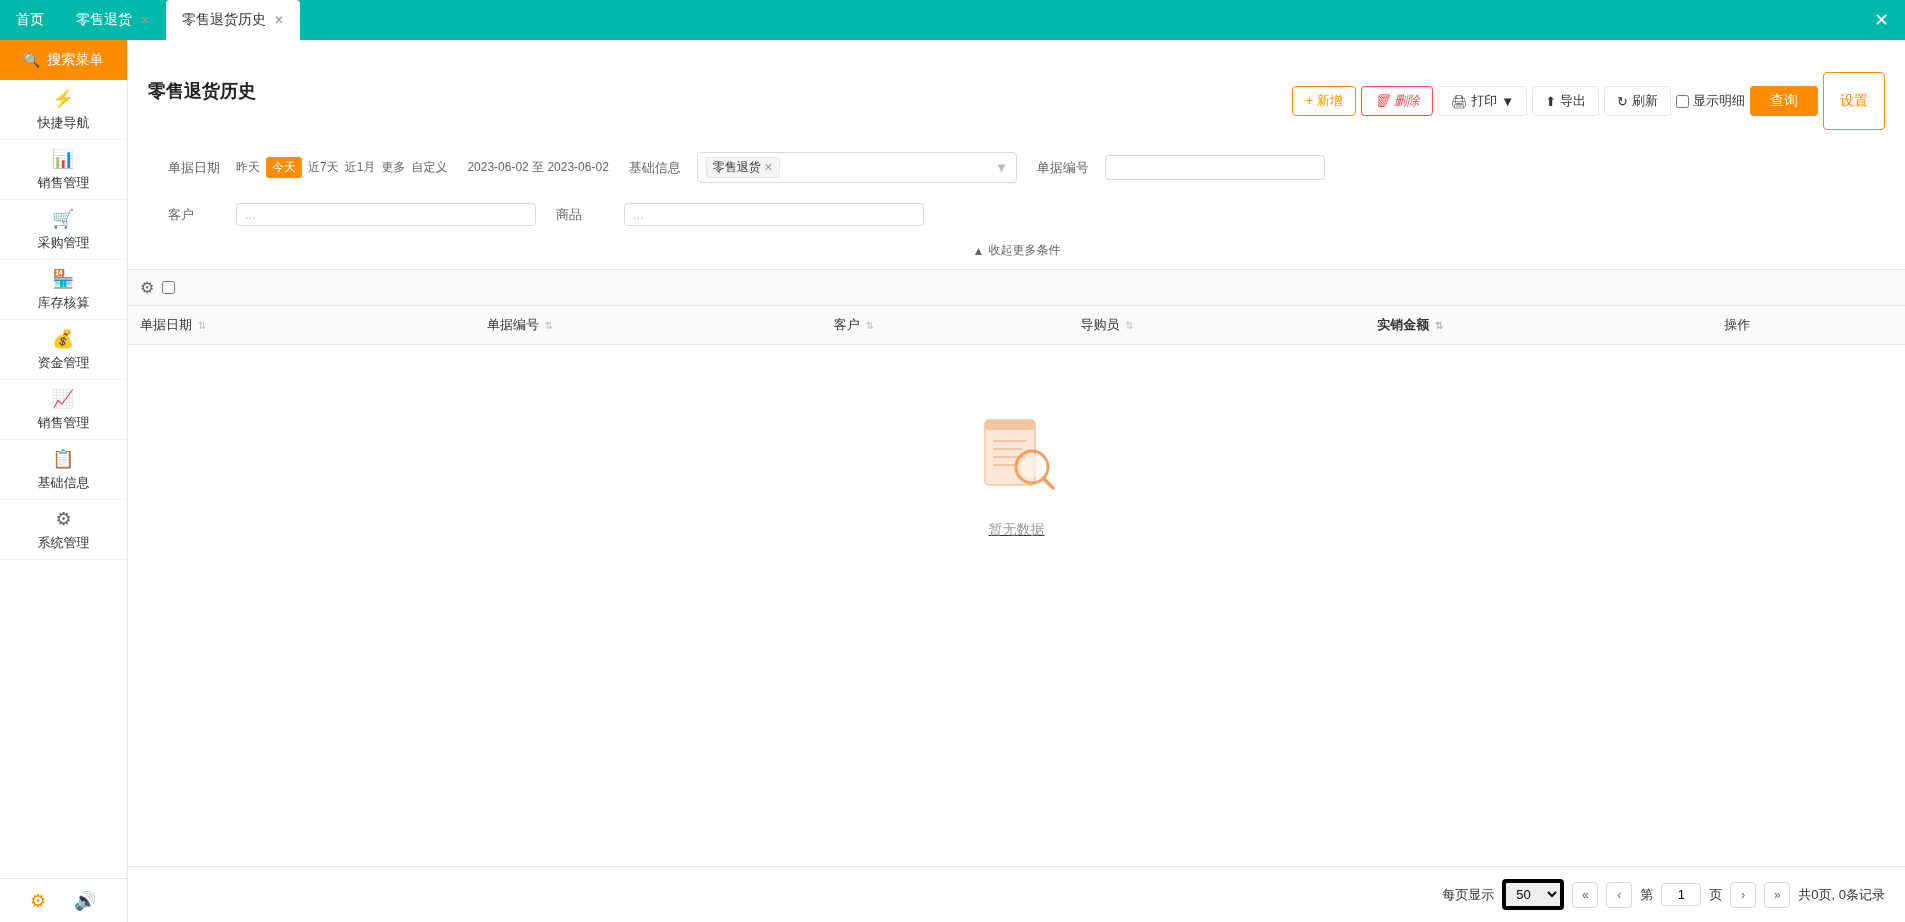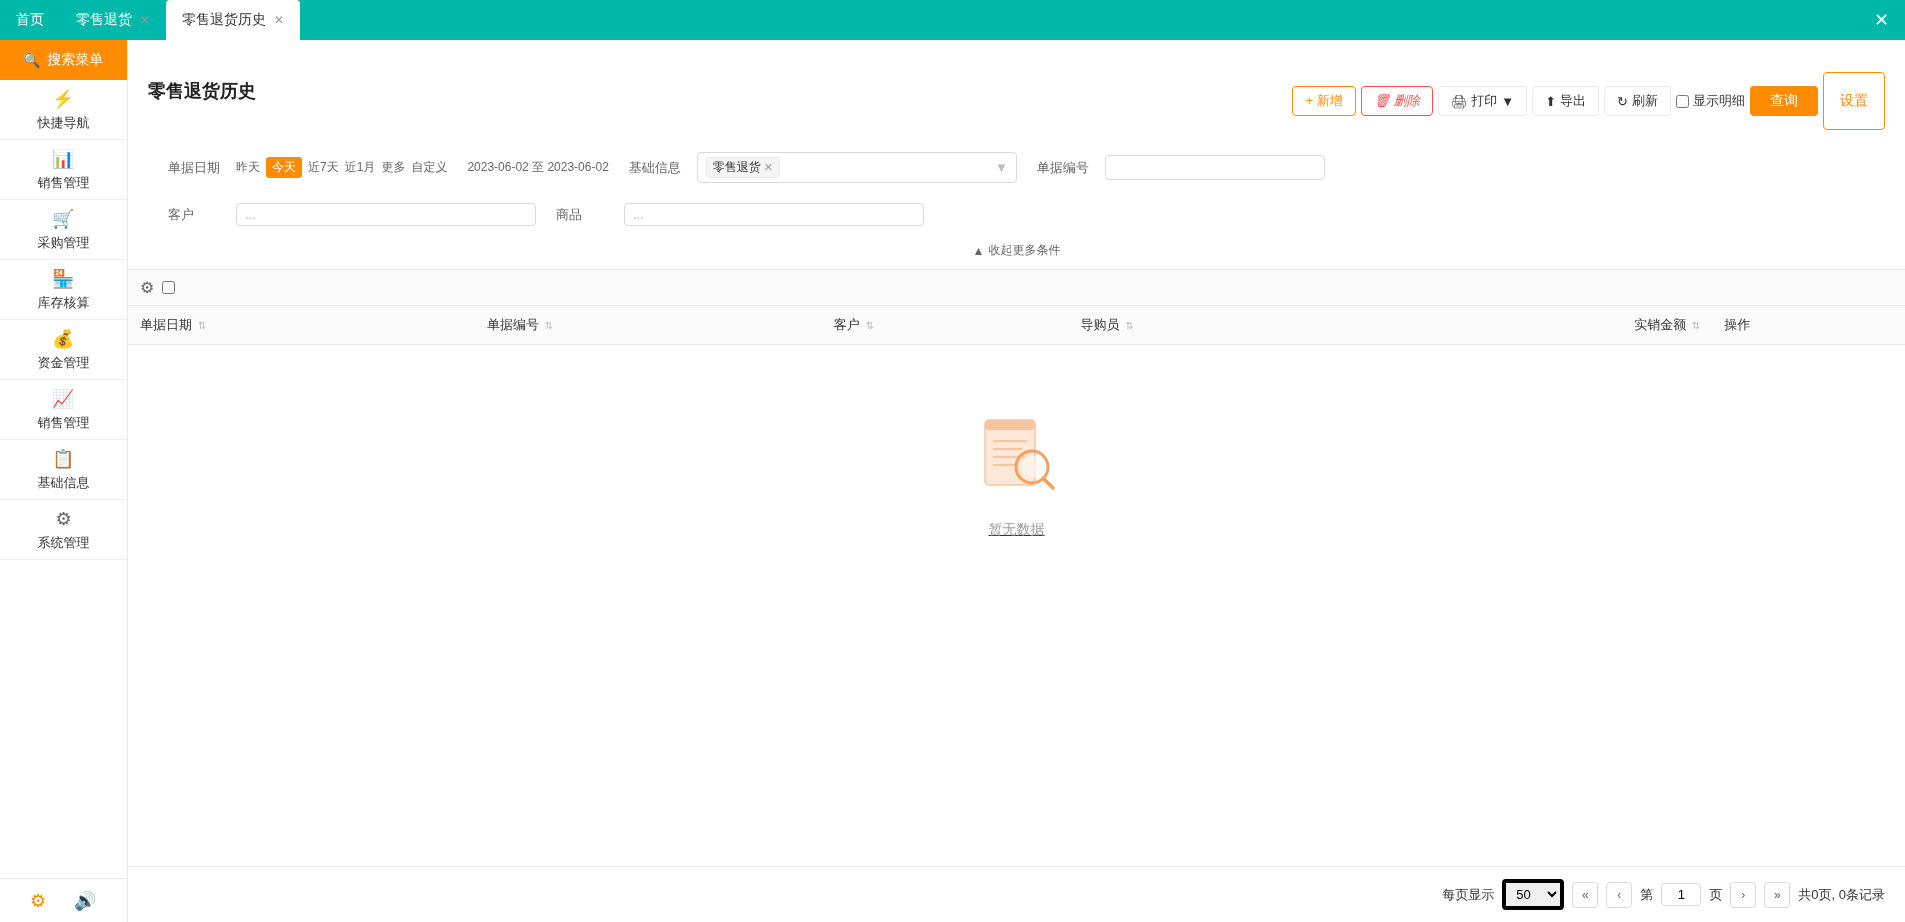--- a/index.html
+++ b/index.html
@@ -554,21 +554,21 @@
               <span class="sort-icon">⇅</span>
             </th>
             <th>
               <span>客户</span>
               <span class="sort-icon">⇅</span>
             </th>
             <th>
               <span>导购员</span>
               <span class="sort-icon">⇅</span>
             </th>
-            <th style="text-align:right;">
+            <th style="font-weight:bold;">
               <span>实销金额</span>
               <span class="sort-icon">⇅</span>
             </th>
             <th>
               <span>操作</span>
             </th>
           </tr>
         </thead>
         <tbody>
           <tr>

